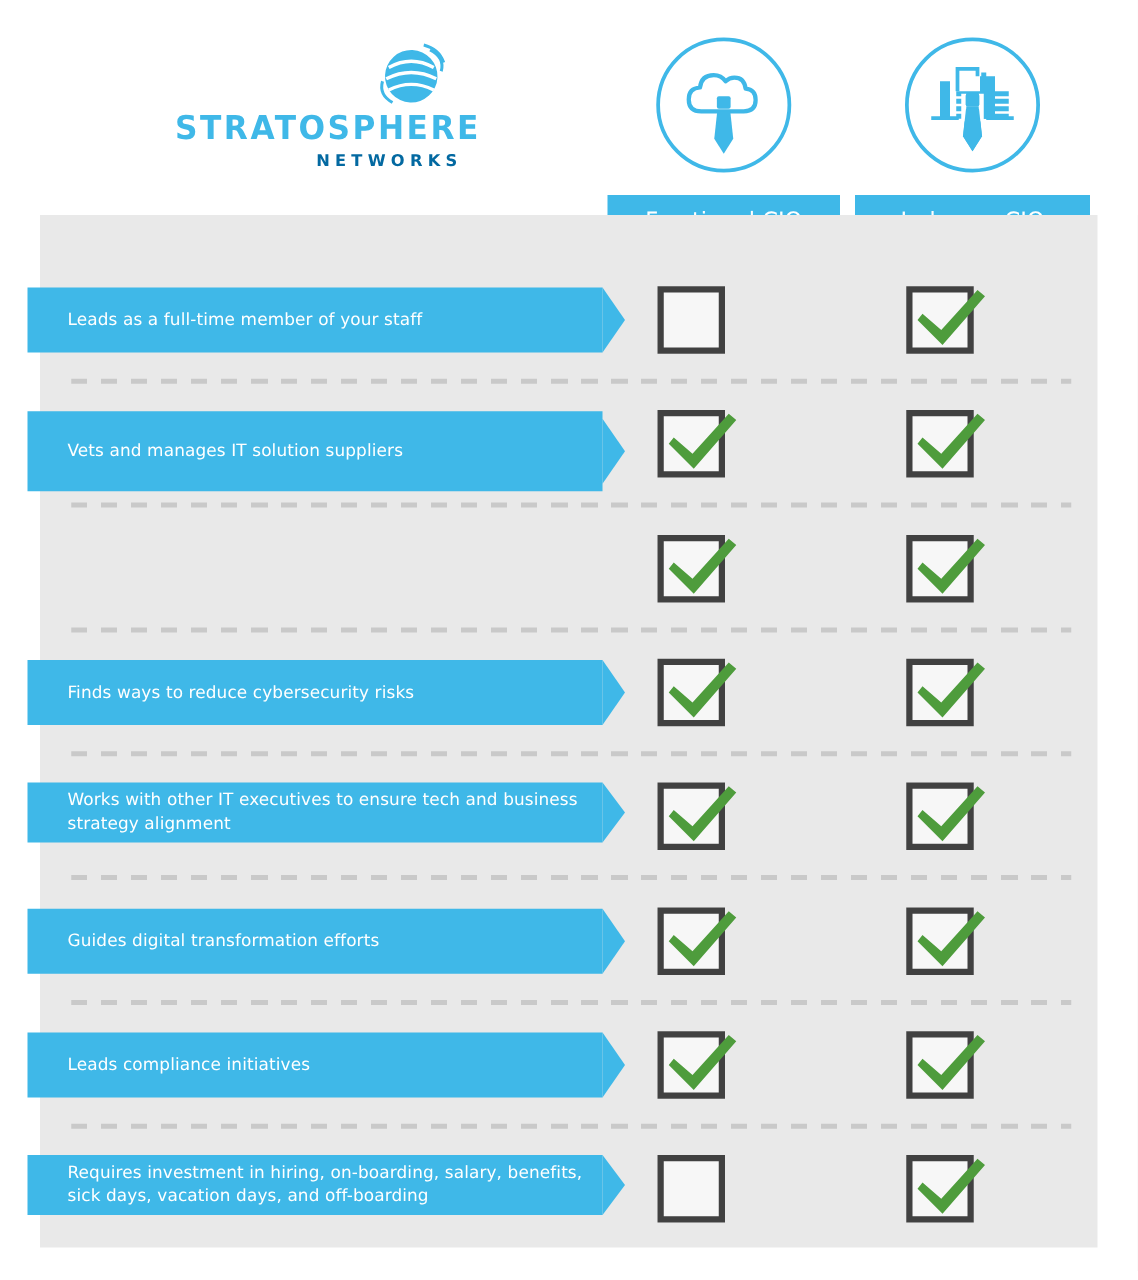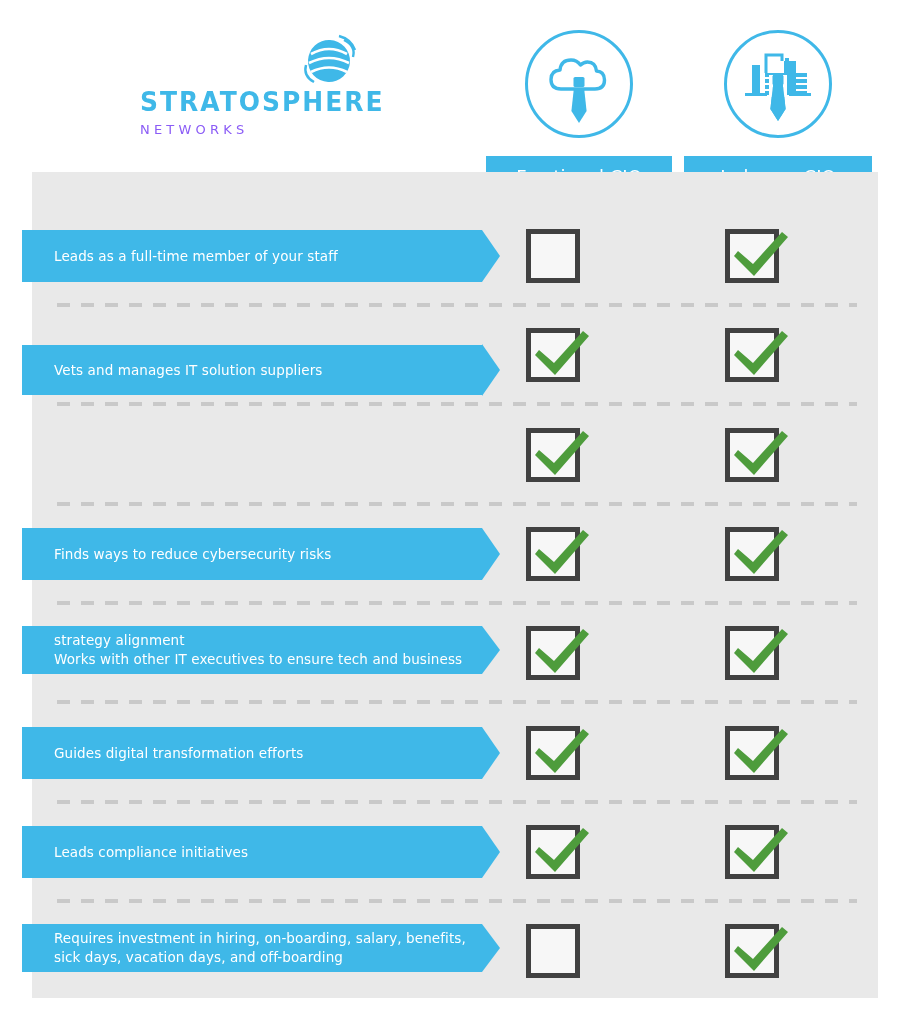--- a/index.html
+++ b/index.html
@@ -43,25 +43,25 @@
     font-weight: bold;
     letter-spacing: 2.0px;
     color: #3FB8E8;
     font-family: "DejaVu Sans", sans-serif;
     transform: scaleY(1.05);
   }
   #logo-sub {
     position: absolute;
     left: 0; top: 92px;
     width: 230px;
-    text-align: left;
+    text-align: right;
     font-size: 13px;
-    font-weight: normal;
+    font-weight: bold;
     letter-spacing: 4.2px;
-    color: #8b5cf6;
+    color: #0369a1;
     font-family: "DejaVu Sans", sans-serif;
   }
 
   .col-icon {
     position: absolute;
     top: 30px;
     width: 108px; height: 108px;
     border: 3px solid #3FB8E8;
     border-radius: 50%;
     background: #ffffff;
@@ -285,21 +285,21 @@
       <div class="checkcell" style="left: 692px; height: 56px;">
         <div class="checkbox">
           <svg class="tick" viewBox="0 0 76 76">
             <path d="M10 38 L14 33 L29 46 L58 14 L64 19 L30 58 Z" fill="#4E9C3C"></path>
           </svg>
         </div>
       </div>
     </div>
     <div class="sep" style="top: 303px;"></div>
     <div class="row" style="top: 327px; height: 56px;">
-      <div class="row-bar" style="height: 50px; top: 2px; margin-top: 16px;">
+      <div class="row-bar" style="height: 64px; top: 2px;">
         <div>
           <span class="row-label-line">Vets and manages IT solution suppliers</span>
         </div>
         <span class="notch" style="border-top-width: 26px; border-bottom-width: 26px; border-top-style: solid; border-bottom-style: solid; margin-top: -26px;"></span>
       </div>
       <div class="checkcell" style="left: 493px; height: 56px;">
         <div class="checkbox">
           <svg class="tick" viewBox="0 0 76 76">
             <path d="M10 38 L14 33 L29 46 L58 14 L64 19 L30 58 Z" fill="#4E9C3C"></path>
           </svg>
@@ -350,22 +350,22 @@
           <svg class="tick" viewBox="0 0 76 76">
             <path d="M10 38 L14 33 L29 46 L58 14 L64 19 L30 58 Z" fill="#4E9C3C"></path>
           </svg>
         </div>
       </div>
     </div>
     <div class="sep" style="top: 601px;"></div>
     <div class="row" style="top: 625px; height: 56px;">
       <div class="row-bar" style="height: 48px; top: 1px;">
         <div>
+          <span class="row-label-line">Works with other IT executives to ensure tech and business</span>
           <span class="row-label-line">strategy alignment</span>
-          <span class="row-label-line">Works with other IT executives to ensure tech and business</span>
         </div>
         <span class="notch" style="border-top-width: 24px; border-bottom-width: 24px; border-top-style: solid; border-bottom-style: solid; margin-top: -24px;"></span>
       </div>
       <div class="checkcell" style="left: 493px; height: 56px;">
         <div class="checkbox">
           <svg class="tick" viewBox="0 0 76 76">
             <path d="M10 38 L14 33 L29 46 L58 14 L64 19 L30 58 Z" fill="#4E9C3C"></path>
           </svg>
         </div>
       </div>

